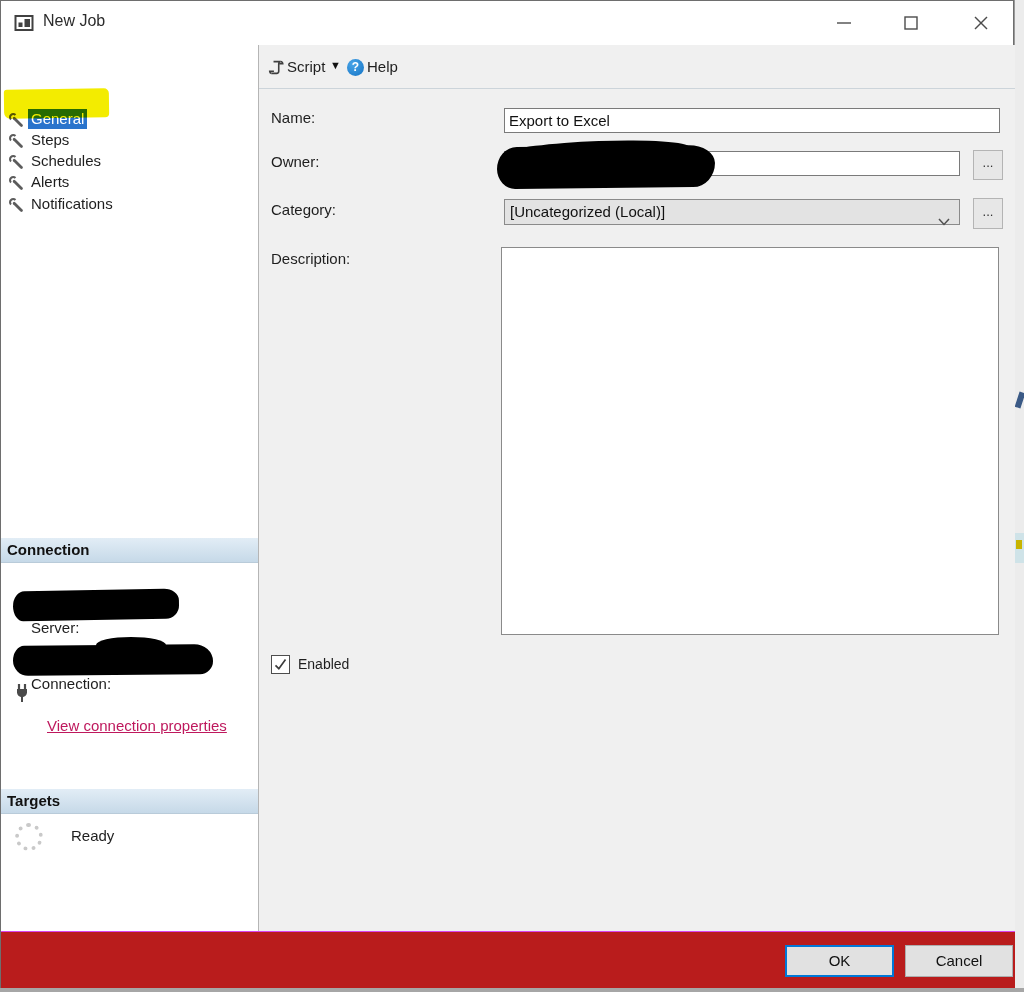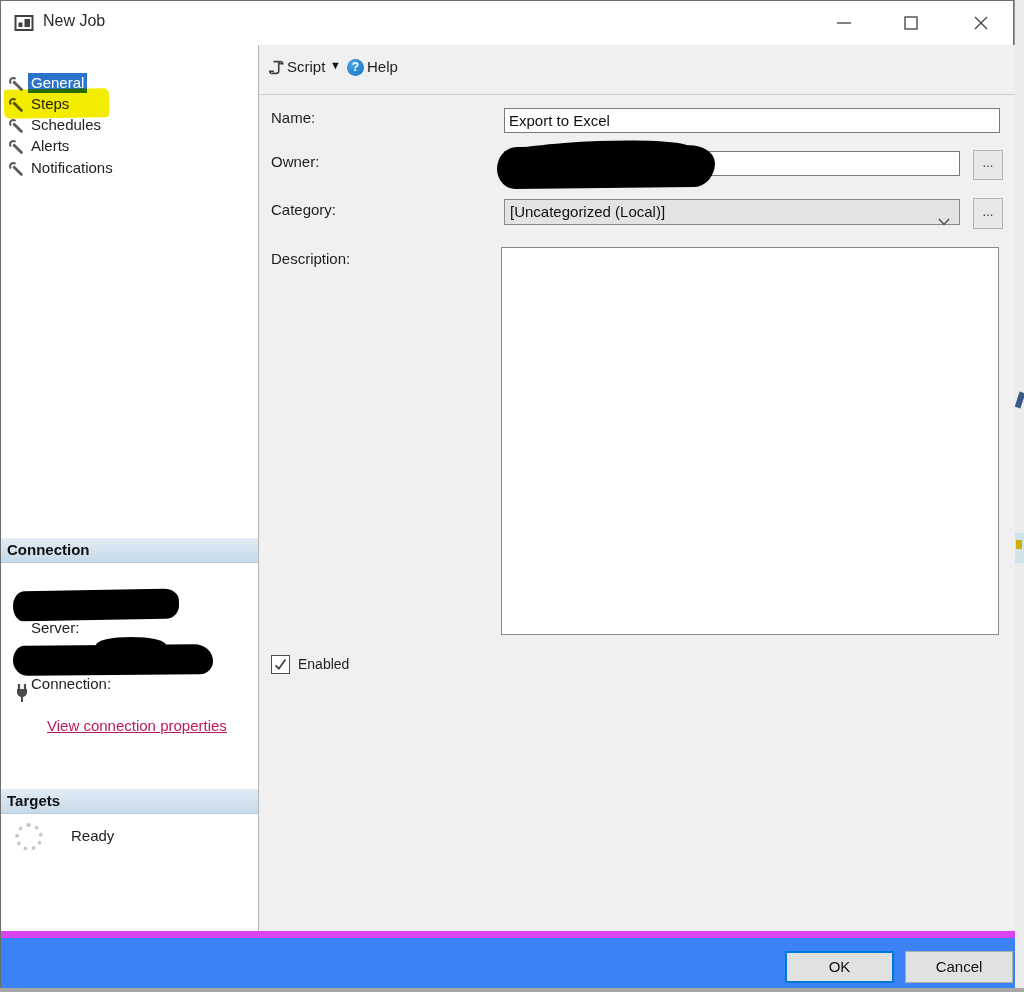--- a/index.html
+++ b/index.html
@@ -28,21 +28,21 @@
 
   
   .sidebar { position:absolute; left:0; top:44px; width:258px; height:886px;
     background:#fff; border-right:1px solid #b5b5b5; }
   .panel-header { position:absolute; left:0; width:100%; height:25px;
     background:linear-gradient(#e2edf6,#c6d9e8); border-bottom:1px solid #b9cbd9;
     font-weight:bold; font-size:15px; line-height:24px; padding-left:6px; color:#111; }
   .hdr-select { top:1px; } .hdr-conn { top:493px; } .hdr-prog { top:744px; }
 
   .page-item { position:absolute; left:0; width:100%; height:21px; line-height:21px;
-    font-size:15px; cursor:default; }
+    font-size:15px; cursor:default;margin-top:36px; }
   .page-item .wrench { position:absolute; left:8px; top:3px; width:15px; height:15px; }
   .page-item .lbl { position:absolute; left:27px; top:0; padding:0 3px; height:20px; line-height:20px; }
   .page-item.selected .lbl { background:#2a74cc; color:#fff; }
 
   .steps-annotation { position:absolute; left:3px; top:44px; width:105px; height:29px;
     background:#f3ec00; mix-blend-mode:multiply; transform:rotate(-0.8deg);
     border-radius:3px 5px 4px 6px; pointer-events:none; }
 
   .side-label { position:absolute; font-size:15px; color:#1e1e1e; }
   .scribble { position:absolute; background:#000; }
@@ -56,21 +56,21 @@
   .plug-icon { position:absolute; left:0; top:0; width:19px; height:20px; }
   .conn-link { position:absolute; left:34px; top:1px; width:200px; font-size:15px;
     color:#be185d; text-decoration:underline; white-space:nowrap; cursor:pointer;margin-top:33px; }
 
   .spinner { position:absolute; left:14px; top:778px; width:28px; height:28px;
     border:4px dotted #c9c9c9; border-radius:50%; }
   .ready-text { position:absolute; left:70px; top:782px; font-size:15px; }
 
   
   .main { position:absolute; left:258px; top:44px; width:756px; height:886px; background:#f0f0f0; }
-  .toolbar { position:absolute; left:0; top:0; width:100%; height:50px;
+  .toolbar { position:absolute; left:0; top:0; width:100%; height:44px;
     border-bottom:1px solid #ccd4da; }
   .script-icon { position:absolute; left:9px; top:14px; width:17px; height:17px; cursor:pointer; }
   .tb-label { position:absolute; top:13px; font-size:15px; color:#1e1e1e; cursor:pointer; }
   .lbl-script { left:28px; } .lbl-help { left:108px; }
   .tb-arrow { position:absolute; left:71px; top:14px; font-size:11px; color:#111; cursor:pointer; }
   .help-icon { position:absolute; left:88px; top:14px; width:17px; height:17px; border-radius:50%;
     background:radial-gradient(circle at 35% 30%, #4aa5e8, #1373c4); color:#fff; font-size:12px;
     font-weight:bold; text-align:center; line-height:17px; cursor:pointer; }
 
   .fld-label { position:absolute; left:12px; font-size:15px; color:#1e1e1e; }
@@ -88,21 +88,21 @@
     border-radius:20px 26px 22px 18px / 22px 18px 24px 20px; transform:rotate(-0.6deg); }
   .scr-owner2 { left:250px; top:96px; width:180px; height:18px; border-radius:50%; transform:rotate(-2deg); }
 
   .checkbox { position:absolute; left:12px; top:610px; width:19px; height:19px; background:#fff;
     border:1px solid #4d4d4d; cursor:pointer; }
   .checkbox svg { position:absolute; left:1px; top:1px; }
   .chk-label { position:absolute; left:39px; top:611px; font-size:14px; }
 
   
   .footer { position:absolute; left:0; top:930px; width:1014px; height:57px;
-    background:#3b82f6; border-top:7px solid #d946ef; }
+    background:#b91c1c; border-top:1px solid #d946ef; }
   .btn { position:absolute; top:13px; height:32px; background:#e1e1e1; font-size:15px;
     font-family:"Liberation Sans",sans-serif; color:#111; text-align:center; cursor:pointer; }
   .btn-ok { left:784px; width:109px; border:2px solid #0078d7; line-height:28px; }
   .btn-cancel { left:904px; width:108px; border:1px solid #adadad; line-height:30px; }
 </style>
 </head>
 <body>
 
 <div class="screen">
 

